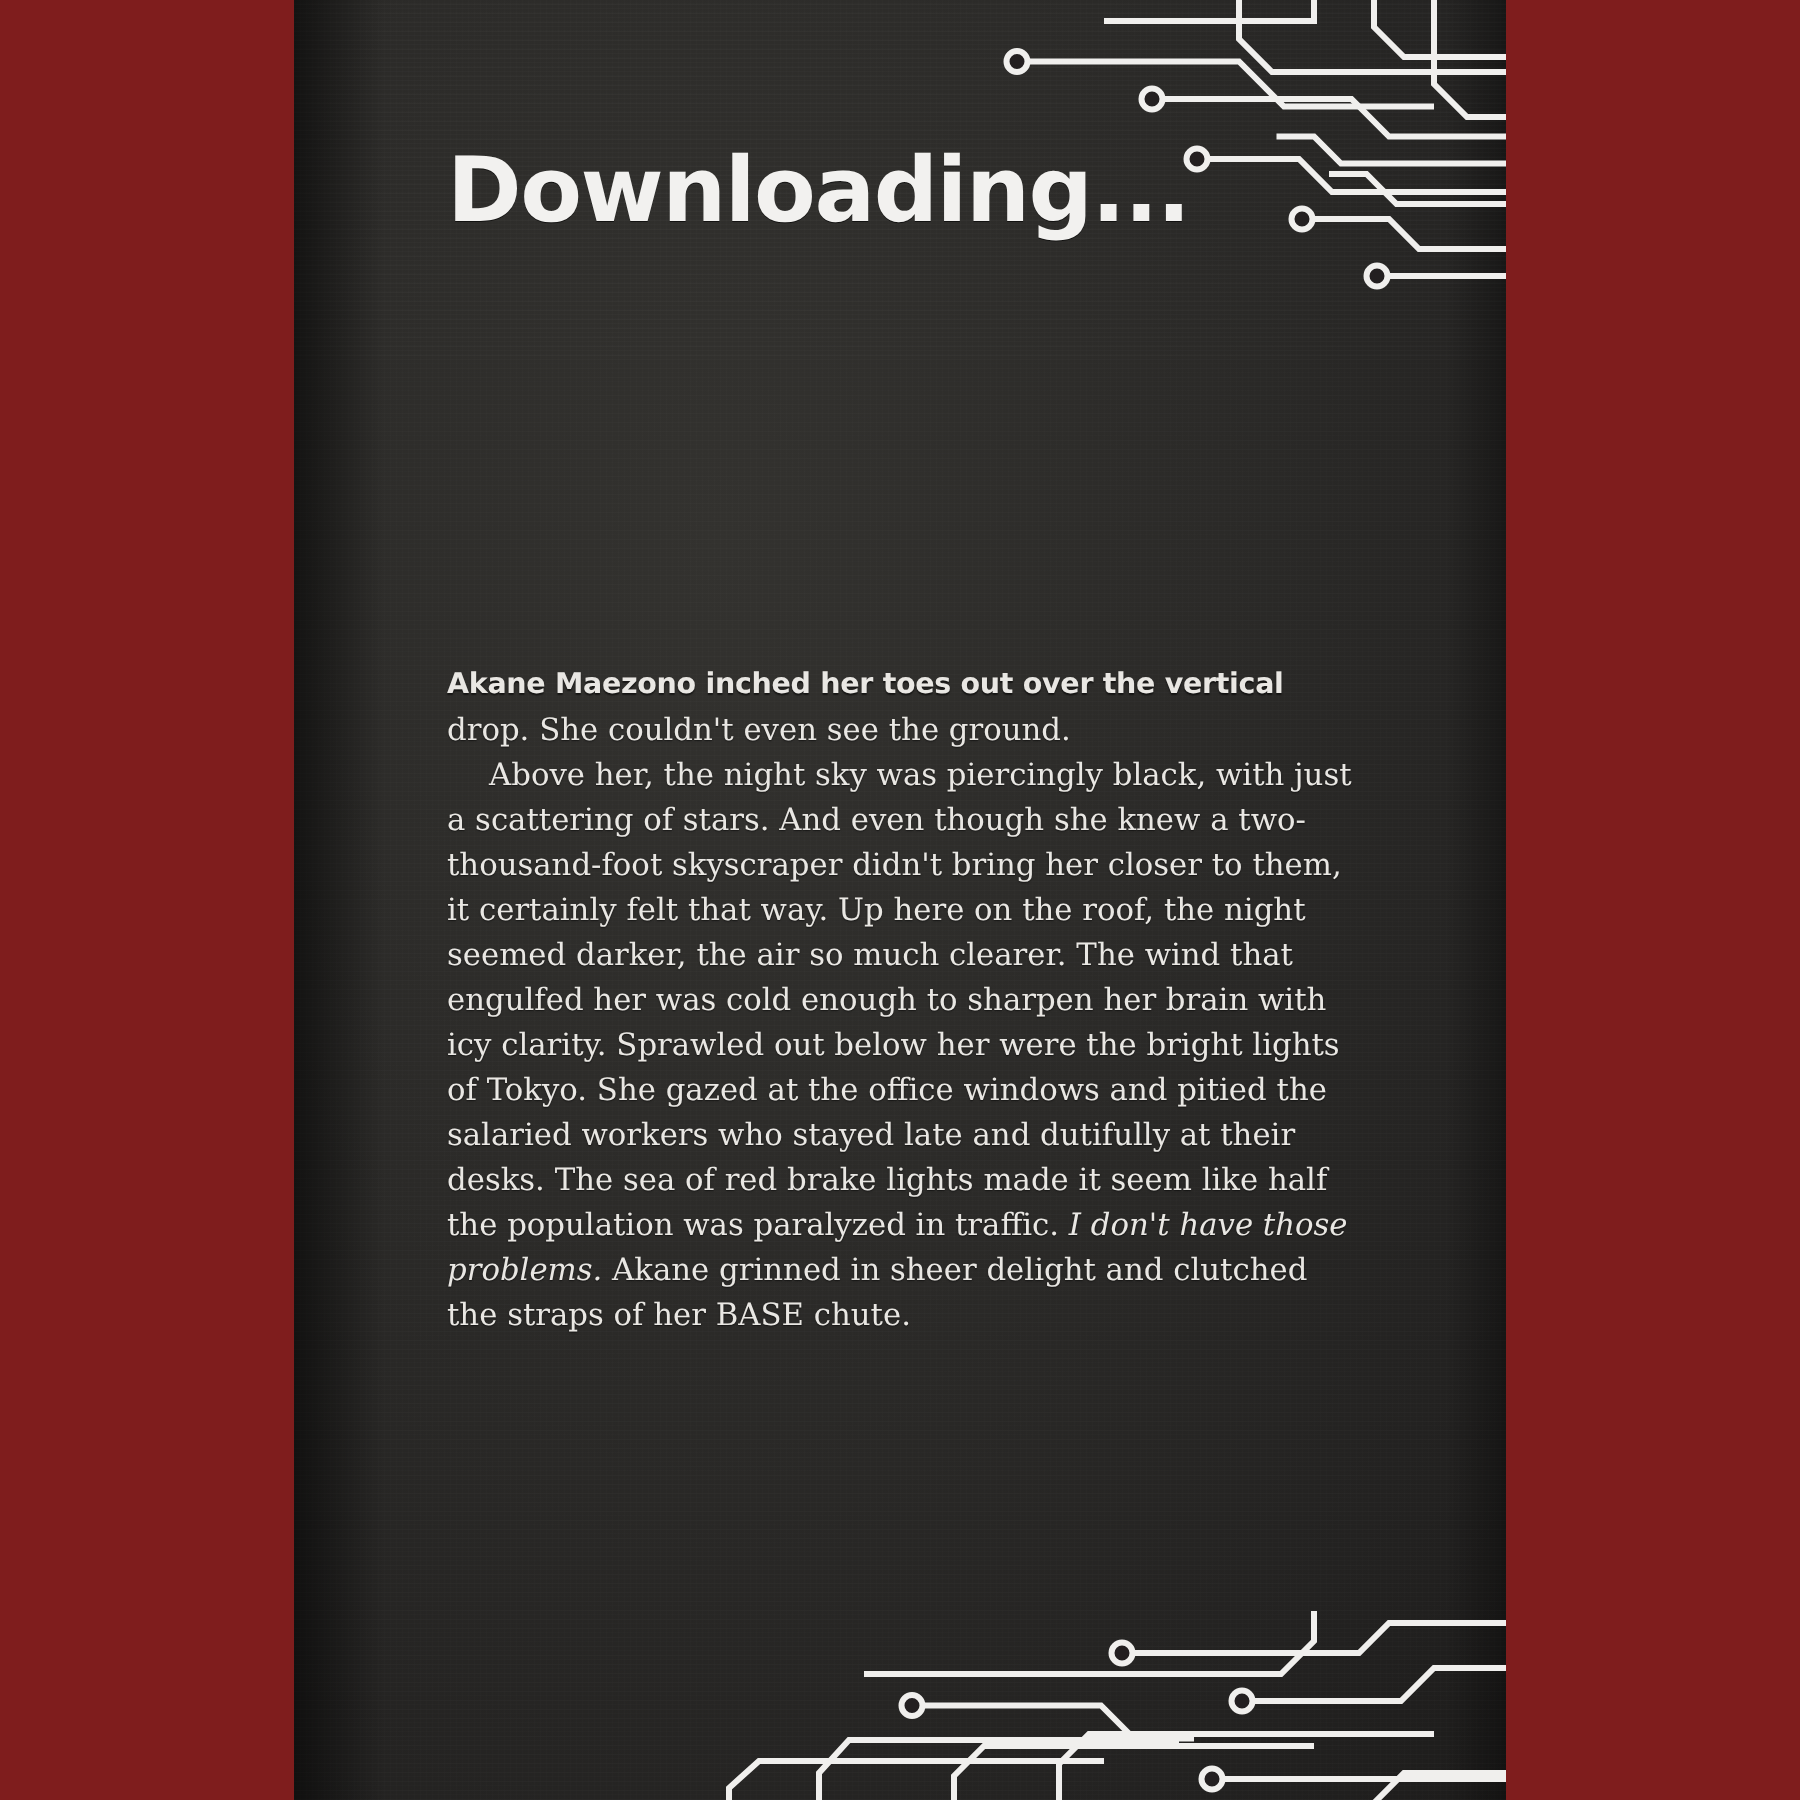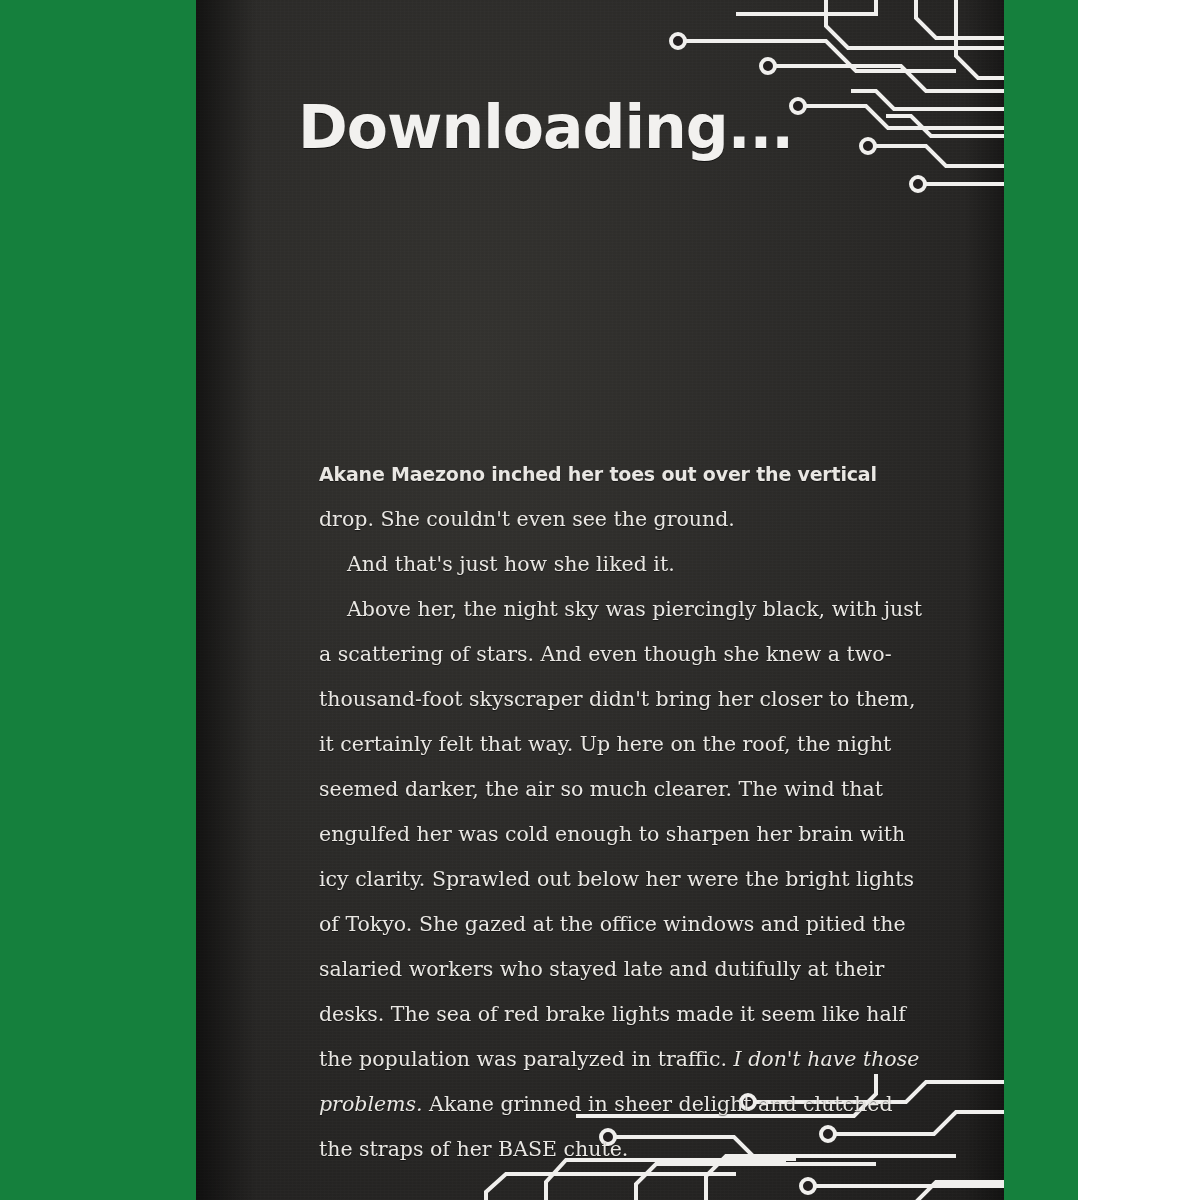--- a/index.html
+++ b/index.html
@@ -2,23 +2,23 @@
 <html><head>
 <meta charset="utf-8">
 <style>
   html, body {
     margin: 0;
     padding: 0;
     background: #ffffff;
   }
   .page {
     position: relative;
-    width: 1078px;
+    width: 1200px;
     height: 1200px;
-    background: #15803d;
+    background: #7f1d1d;
     overflow: hidden;
   }
   
   .book-page {
     position: absolute;
     left: 196px;
     top: 0;
     width: 808px;
     height: 1200px;
     background:
@@ -61,28 +61,27 @@
     font-weight: 700;
     font-size: 60px;
     letter-spacing: -1px;
     line-height: 1.05;
     text-shadow: 0 1px 0 rgba(0,0,0,0.6);
   }
 
   .body-text {
     position: absolute;
     left: 102px;
-    top: 452px;
+    top: 440px;
     width: 610px;
     color: #e9e7e3;
     font-family: "DejaVu Serif", serif;
     font-size: 20.5px;
-    line-height: 45px;
+    line-height: 30px;
     text-shadow: 0 1px 1px rgba(0,0,0,0.55);
-    margin-left: 21px;
   }
   .body-text p {
     margin: 0;
   }
   .body-text p.indent {
     text-indent: 28px;
   }
   .lead {
     font-family: "DejaVu Sans", sans-serif;
     font-weight: 700;
@@ -161,17 +160,16 @@
       <polyline points="560,118 480,118 460,138 460,140"></polyline>
       <polyline points="30,140 30,128 50,110 280,110"></polyline>
       <line x1="360" y1="122" x2="560" y2="122"></line>
       <circle cx="352" cy="122" r="7"></circle>
     </svg>
 
     <div class="title">Downloading...</div>
 
     <div class="body-text">
       <p><span class="lead">Akane Maezono inched her toes out over the vertical</span><span> drop. She couldn't even see the ground.</span></p>
-      <p class="indent">And that's just how she liked it.</p>
       <p class="indent"><span>Above her, the night sky was piercingly black, with just a scattering of stars. And even though she knew a two-thousand-foot skyscraper didn't bring her closer to them, it certainly felt that way. Up here on the roof, the night seemed darker, the air so much clearer. The wind that engulfed her was cold enough to sharpen her brain with icy clarity. Sprawled out below her were the bright lights of Tokyo. She gazed at the office windows and pitied the salaried workers who stayed late and dutifully at their desks. The sea of red brake lights made it seem like half the population was paralyzed in traffic. </span><span class="ital">I don't have those problems.</span><span> Akane grinned in sheer delight and clutched the straps of her BASE chute.</span></p>
     </div>
   </div>
 </div>
 
 </body></html>

